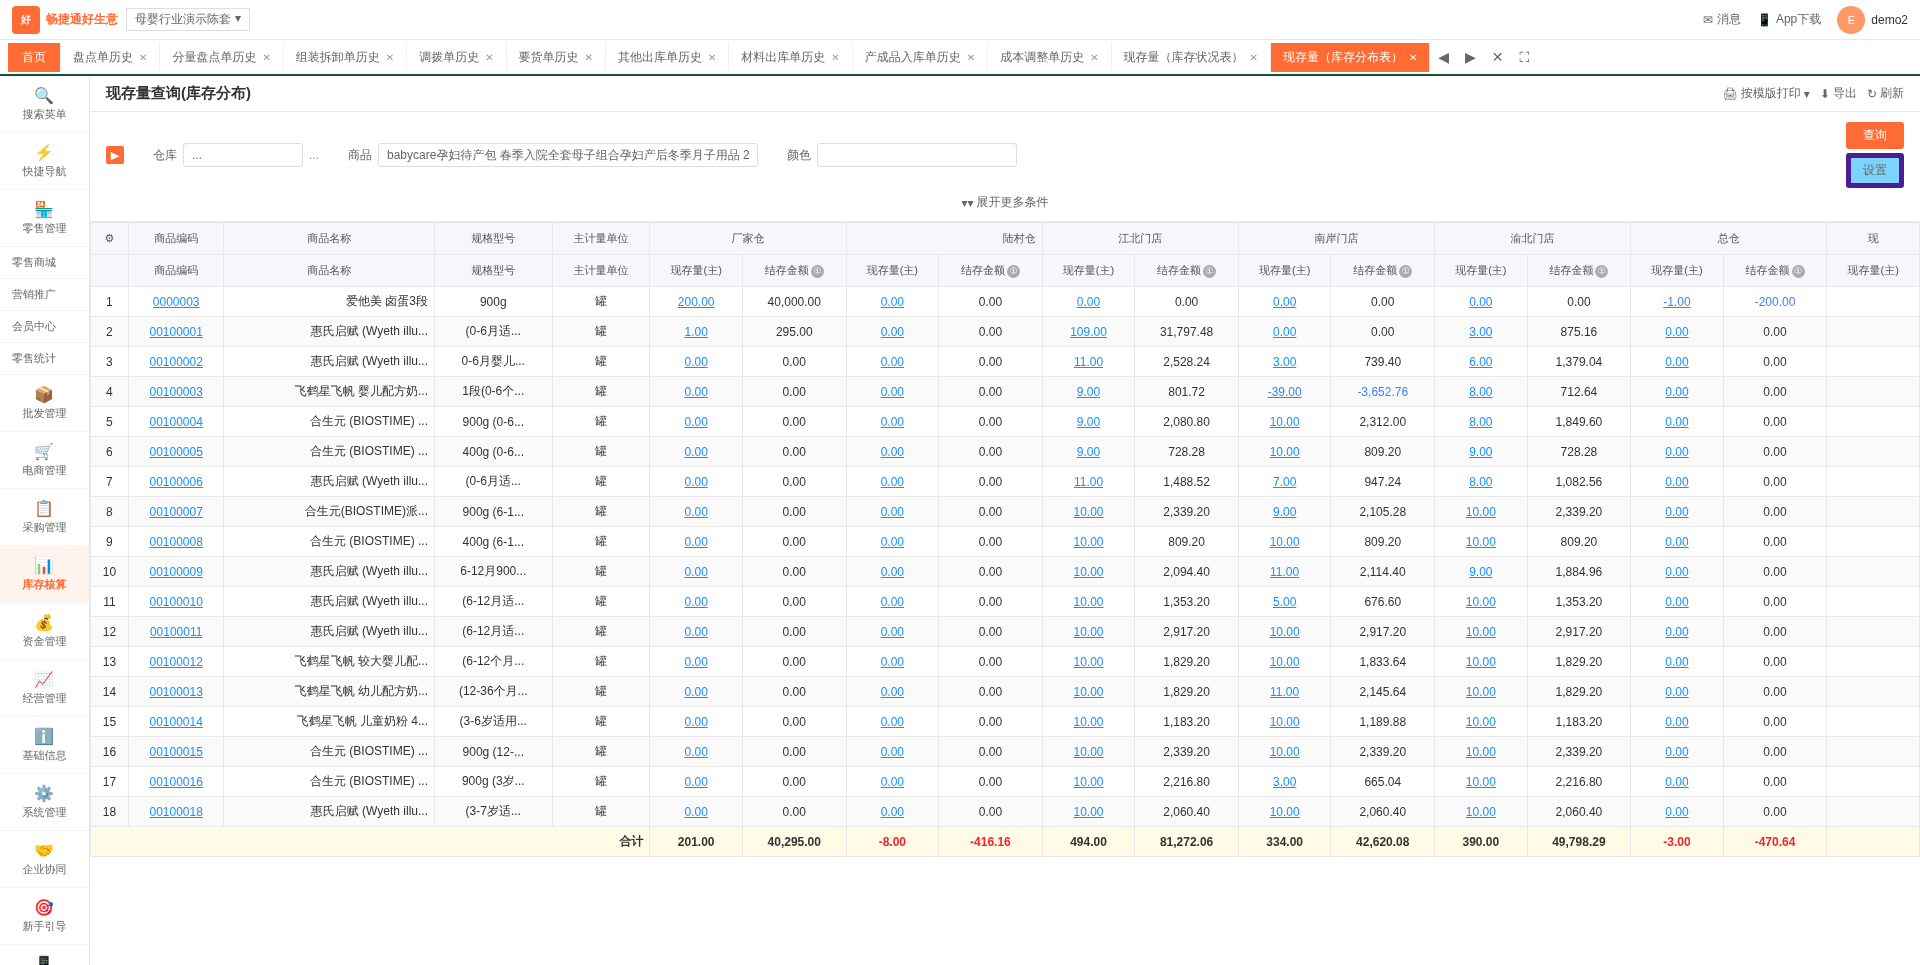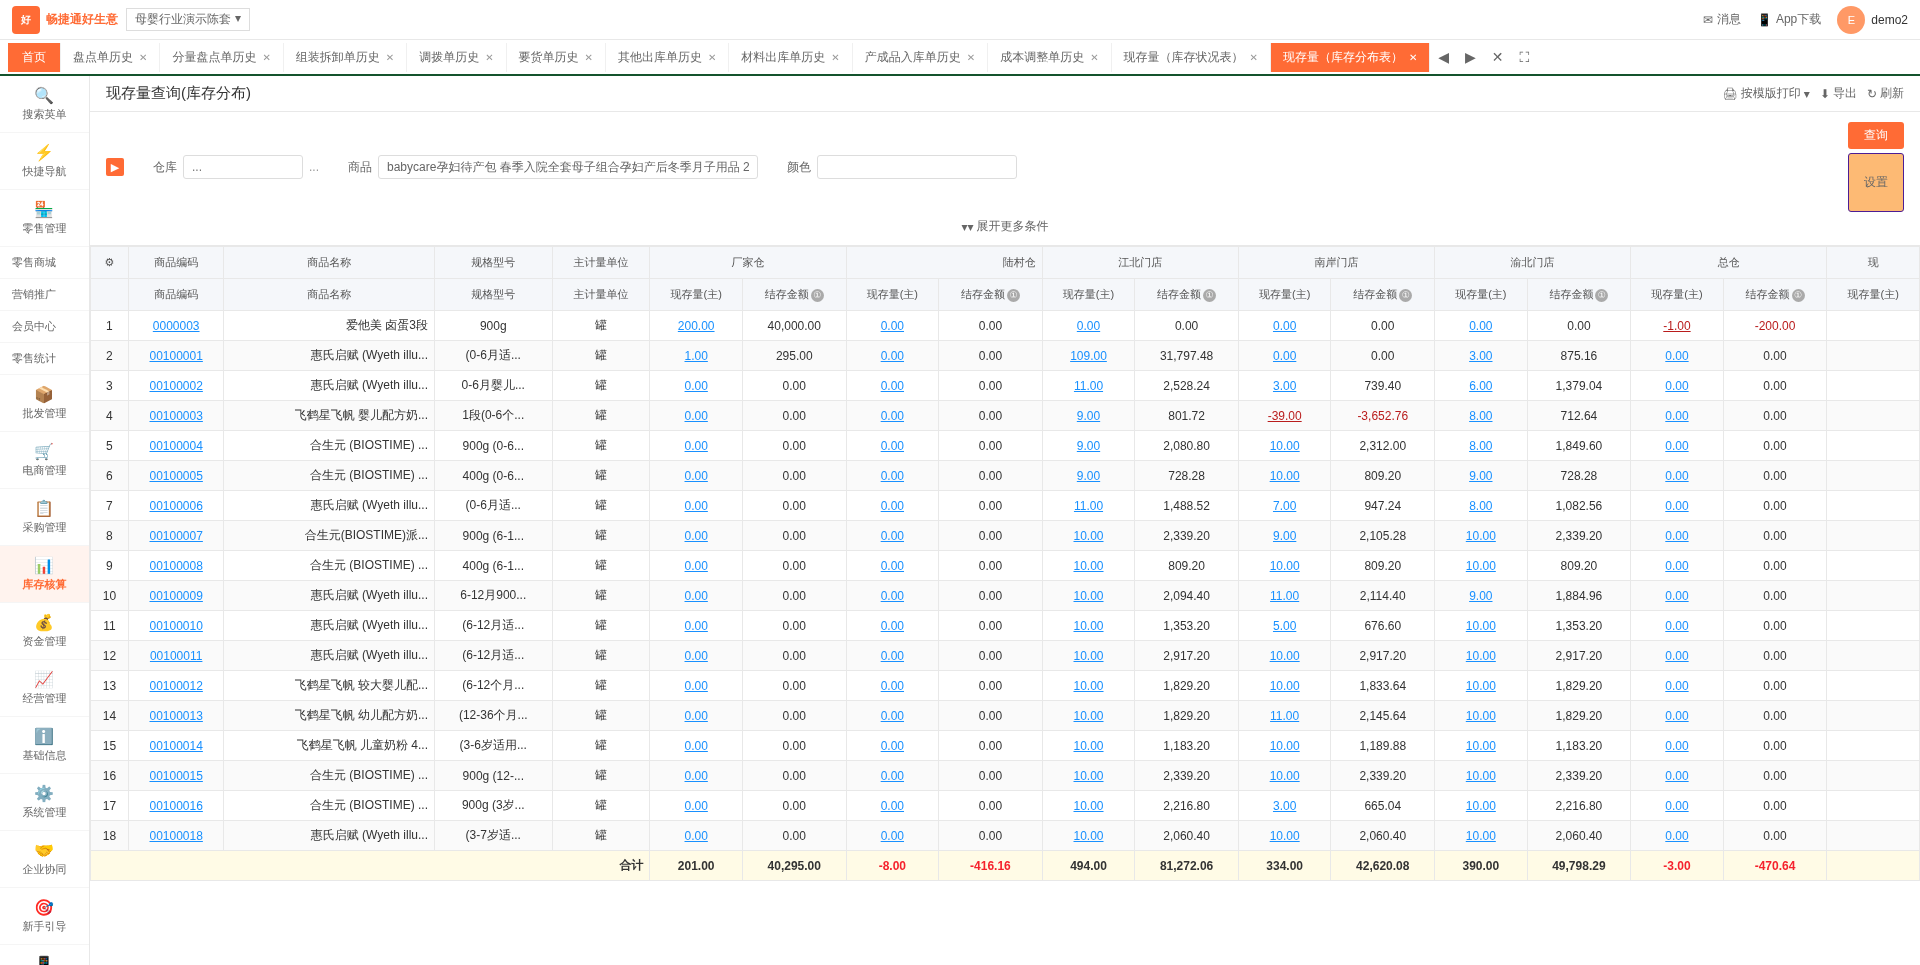--- a/index.html
+++ b/index.html
@@ -33,47 +33,47 @@
     .sidebar-item { padding: 10px 4px; text-align: center; cursor: pointer; font-size: 11px; color: #666; border-bottom: 1px solid #f5f5f5; }
     .sidebar-item.active { color: #ff6b35; background: #fff3ee; font-weight: bold; }
     .sidebar-item-icon { font-size: 16px; margin-bottom: 2px; }
     .sidebar-sub-item { padding: 8px 8px; font-size: 11px; color: #666; cursor: pointer; text-align: left; border-bottom: 1px solid #f5f5f5; padding-left: 12px; }
 
     
     .content { flex: 1; overflow: hidden; display: flex; flex-direction: column; }
     
     
     .page-header { background: #fff; padding: 8px 16px; display: flex; align-items: center; justify-content: space-between; border-bottom: 1px solid #e8e8e8; }
-    .page-title { font-size: 15px; font-weight: normal; color: #333; }
+    .page-title { font-size: 15px; font-weight: bold; color: #333; }
     .page-actions { display: flex; align-items: center; gap: 10px; }
     .action-btn { display: flex; align-items: center; gap: 3px; font-size: 12px; color: #666; cursor: pointer; }
 
     
     .filter-area { background: #fff; padding: 10px 16px; border-bottom: 1px solid #e8e8e8; }
     .filter-row { display: flex; align-items: center; gap: 12px; margin-bottom: 6px; }
     .filter-item { display: flex; align-items: center; gap: 6px; }
     .filter-label { font-size: 12px; color: #666; white-space: nowrap; margin-left: 17px; }
     .filter-input { border: 1px solid #ddd; border-radius: 3px; padding: 4px 8px; font-size: 12px; color: #333; width: 120px; }
     .filter-input-wide { width: 380px; color: #666; }
     .filter-input-color { width: 200px; }
     .filter-more { display: flex; align-items: center; gap: 3px; color: #666; cursor: pointer; font-size: 12px; margin: 4px auto 0; width: fit-content; }
     .btn-query { background: #ff6b35; color: white; border: none; border-radius: 3px; padding: 5px 16px; font-size: 12px; cursor: pointer; }
-    .btn-setting { background: #fdba74; color: #666; border: 1px solid #4c1d95; border-radius: 3px; padding: 20px 12px; font-size: 12px; cursor: pointer; }
+    .btn-setting { background: #7dd3fc; color: #666; border: 5px solid #4c1d95; border-radius: 3px; padding: 4px 12px; font-size: 12px; cursor: pointer; }
     .filter-ellipsis { color: #999; font-size: 12px; }
 
     
     .table-container { flex: 1; overflow: auto; background: #fff; margin: 0; }
     table { width: 100%; border-collapse: collapse; font-size: 12px; }
     thead tr { background: #f5f7fa; }
     th { padding: 8px 6px; text-align: center; border: 1px solid #e8e8e8; font-weight: normal; color: #555; font-size: 11px; white-space: nowrap; position: sticky; top: 0; background: #f5f7fa; z-index: 10; }
     td { padding: 6px 6px; text-align: center; border: 1px solid #e8e8e8; color: #333; white-space: nowrap; }
     tr:nth-child(even) td { background: #fafafa; }
     .td-left { text-align: right; }
     .td-link { color: #1890ff; text-decoration: underline; cursor: pointer; }
-    .td-red { color: #b91c1c; }
+    .td-red { color: #3b82f6; }
     .total-row td { background: #fffbe6 !important; font-weight: bold; }
     .total-row td.td-red { color: #f5222d; }
     
     
     .th-group { background: #f0f4f8; }
     
     
     ::-webkit-scrollbar { width: 6px; height: 6px; }
     ::-webkit-scrollbar-track { background: #f1f1f1; }
     ::-webkit-scrollbar-thumb { background: #ccc; border-radius: 3px; }

